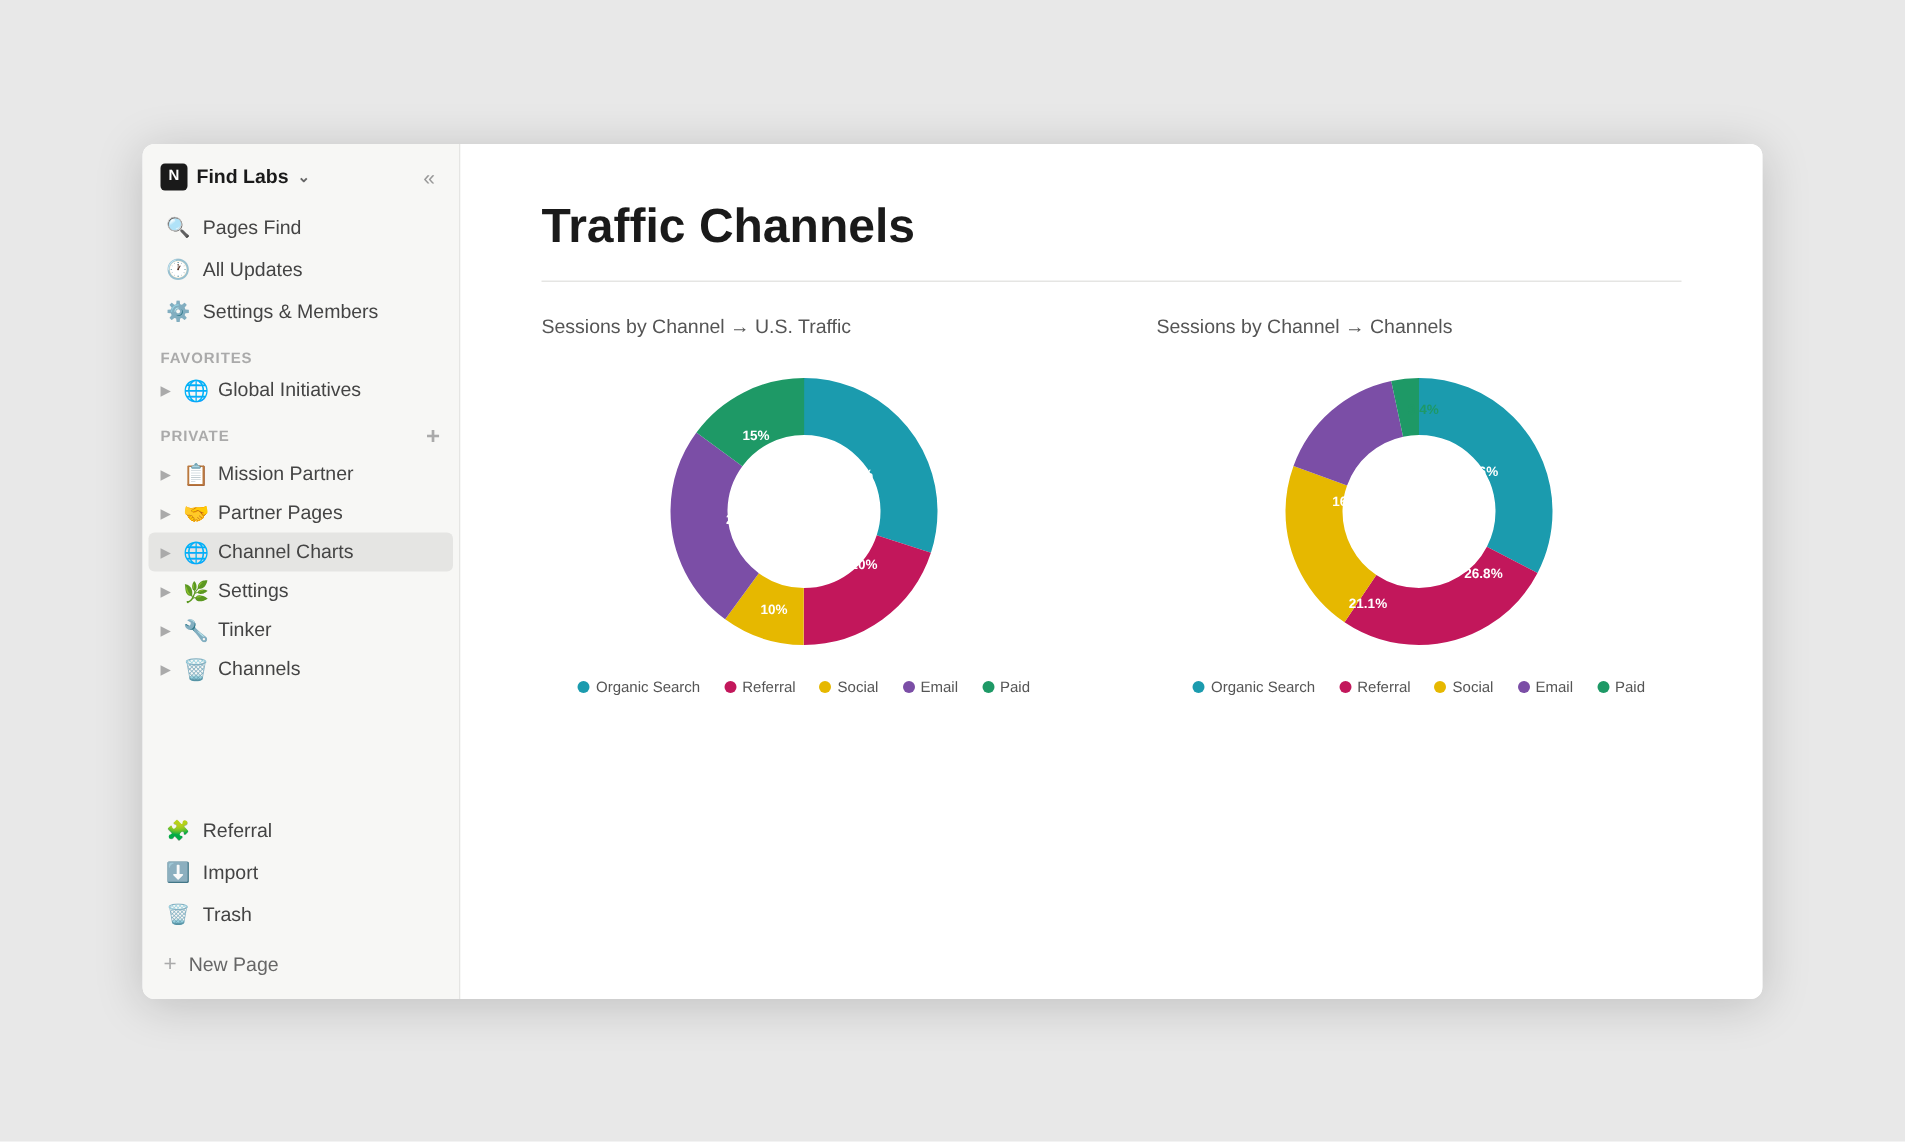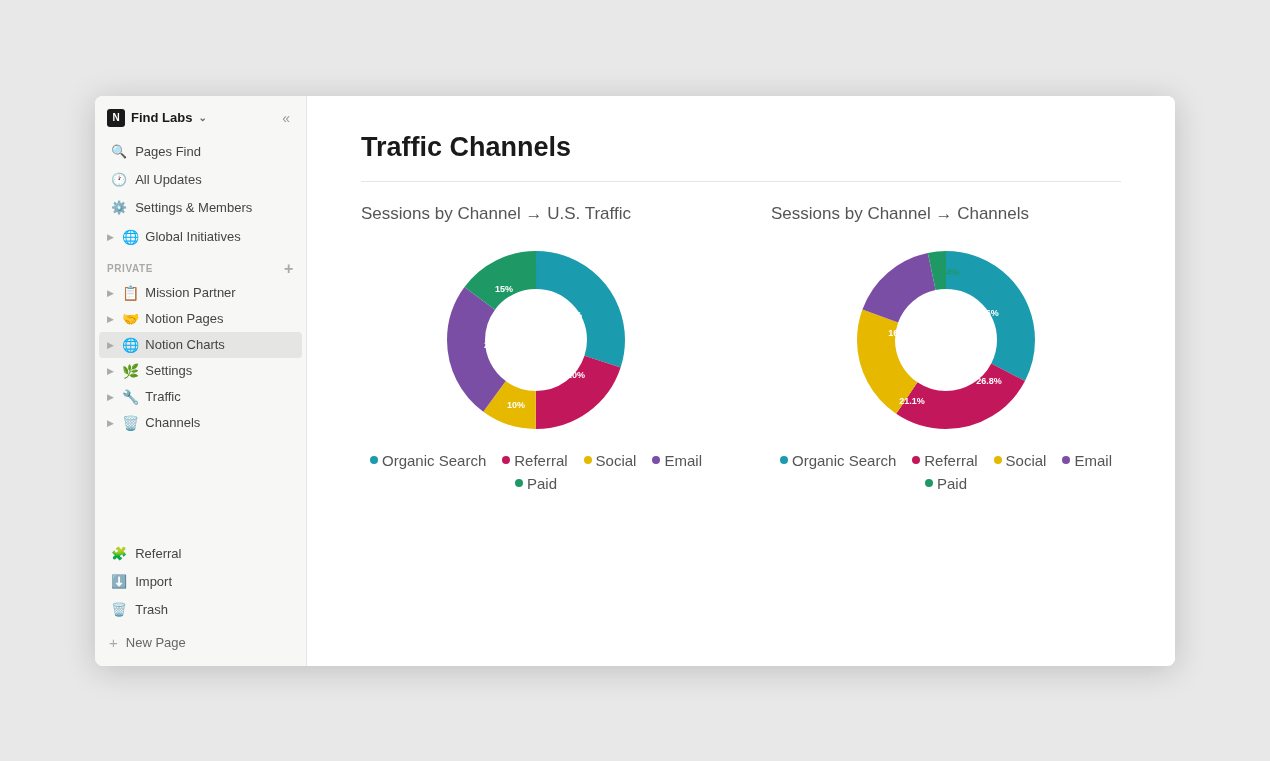--- a/index.html
+++ b/index.html
@@ -127,21 +127,21 @@
       min-height: 38px;
     }
     
     .main-content {
       flex: 1;
       background: #fff;
       overflow-y: auto;
       padding: 36px 54px 36px 54px;
     }
     .page-title {
-      font-size: 27px;
+      font-size: 32px;
       font-weight: 700;
       color: #1a1a1a;
       margin-bottom: 18px;
     }
     .divider {
       border: none;
       border-top: 1px solid #e5e5e3;
       margin-bottom: 22px;
     }
     .charts-row {
@@ -149,21 +149,21 @@
       gap: 60px;
       align-items: flex-start;
     }
     .chart-block {
       flex: 1;
       display: flex;
       flex-direction: column;
       align-items: flex-start;
     }
     .chart-subtitle {
-      font-size: 17px;
+      font-size: 13px;
       color: #555;
       margin-bottom: 16px;
     }
     .donut-wrap {
       display: flex;
       flex-direction: column;
       align-items: center;
       width: 100%;
     }
     .donut-svg {
@@ -174,21 +174,21 @@
       display: flex;
       flex-wrap: wrap;
       gap: 6px 16px;
       margin-top: 12px;
       justify-content: center;
     }
     .legend-item {
       display: flex;
       align-items: center;
       gap: 4px;
-      font-size: 15px;
+      font-size: 10px;
       color: #555;
     }
     .legend-dot {
       width: 8px;
       height: 8px;
       border-radius: 50%;
       flex-shrink: 0;
     }
   </style>
 </head>
@@ -216,54 +216,57 @@
       <div class="nav-item">
         <span class="nav-icon">🕐</span>
         <span>All Updates</span>
       </div>
       <div class="nav-item">
         <span class="nav-icon">⚙️</span>
         <span>Settings &amp; Members</span>
       </div>
     </div>
 
+    <div class="section-label">
+      <span>FAVORITES</span>
+    </div>
     <div class="tree-item">
       <span class="tree-arrow">▶</span>
       <span class="tree-emoji">🌐</span>
       <span>Global Initiatives</span>
     </div>
 
     <div class="section-label">
       <span>PRIVATE</span>
       <span class="section-add">+</span>
     </div>
     <div class="tree-item">
       <span class="tree-arrow">▶</span>
       <span class="tree-emoji">📋</span>
       <span>Mission Partner</span>
     </div>
     <div class="tree-item">
       <span class="tree-arrow">▶</span>
       <span class="tree-emoji">🤝</span>
-      <span>Notion Pages</span>
+      <span>Partner Pages</span>
     </div>
     <div class="tree-item active">
       <span class="tree-arrow">▶</span>
       <span class="tree-emoji">🌐</span>
-      <span>Notion Charts</span>
+      <span>Channel Charts</span>
     </div>
     <div class="tree-item">
       <span class="tree-arrow">▶</span>
       <span class="tree-emoji">🌿</span>
       <span>Settings</span>
     </div>
     <div class="tree-item">
       <span class="tree-arrow">▶</span>
       <span class="tree-emoji">🔧</span>
-      <span>Traffic</span>
+      <span>Tinker</span>
     </div>
     <div class="tree-item">
       <span class="tree-arrow">▶</span>
       <span class="tree-emoji">🗑️</span>
       <span>Channels</span>
     </div>
 
     <div class="sidebar-bottom">
       <div class="nav-item">
         <span class="nav-icon">🧩</span>

